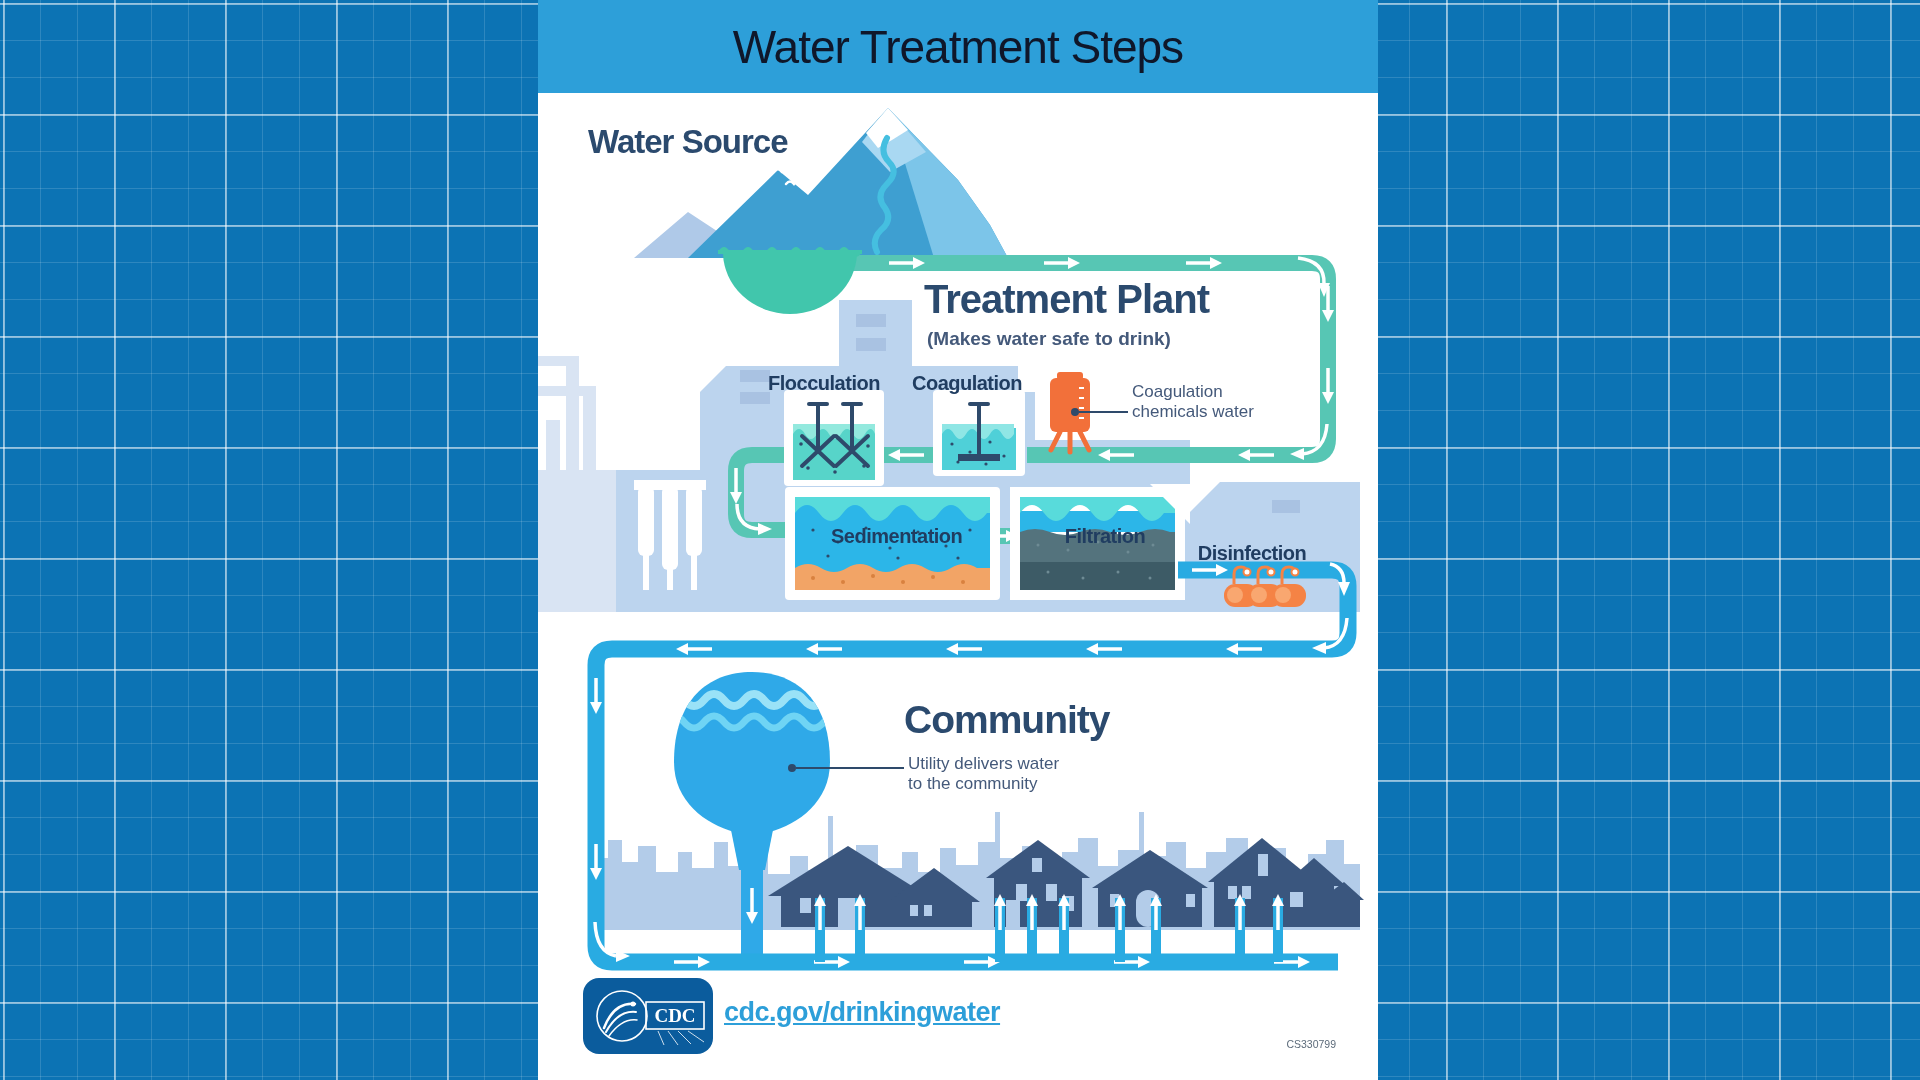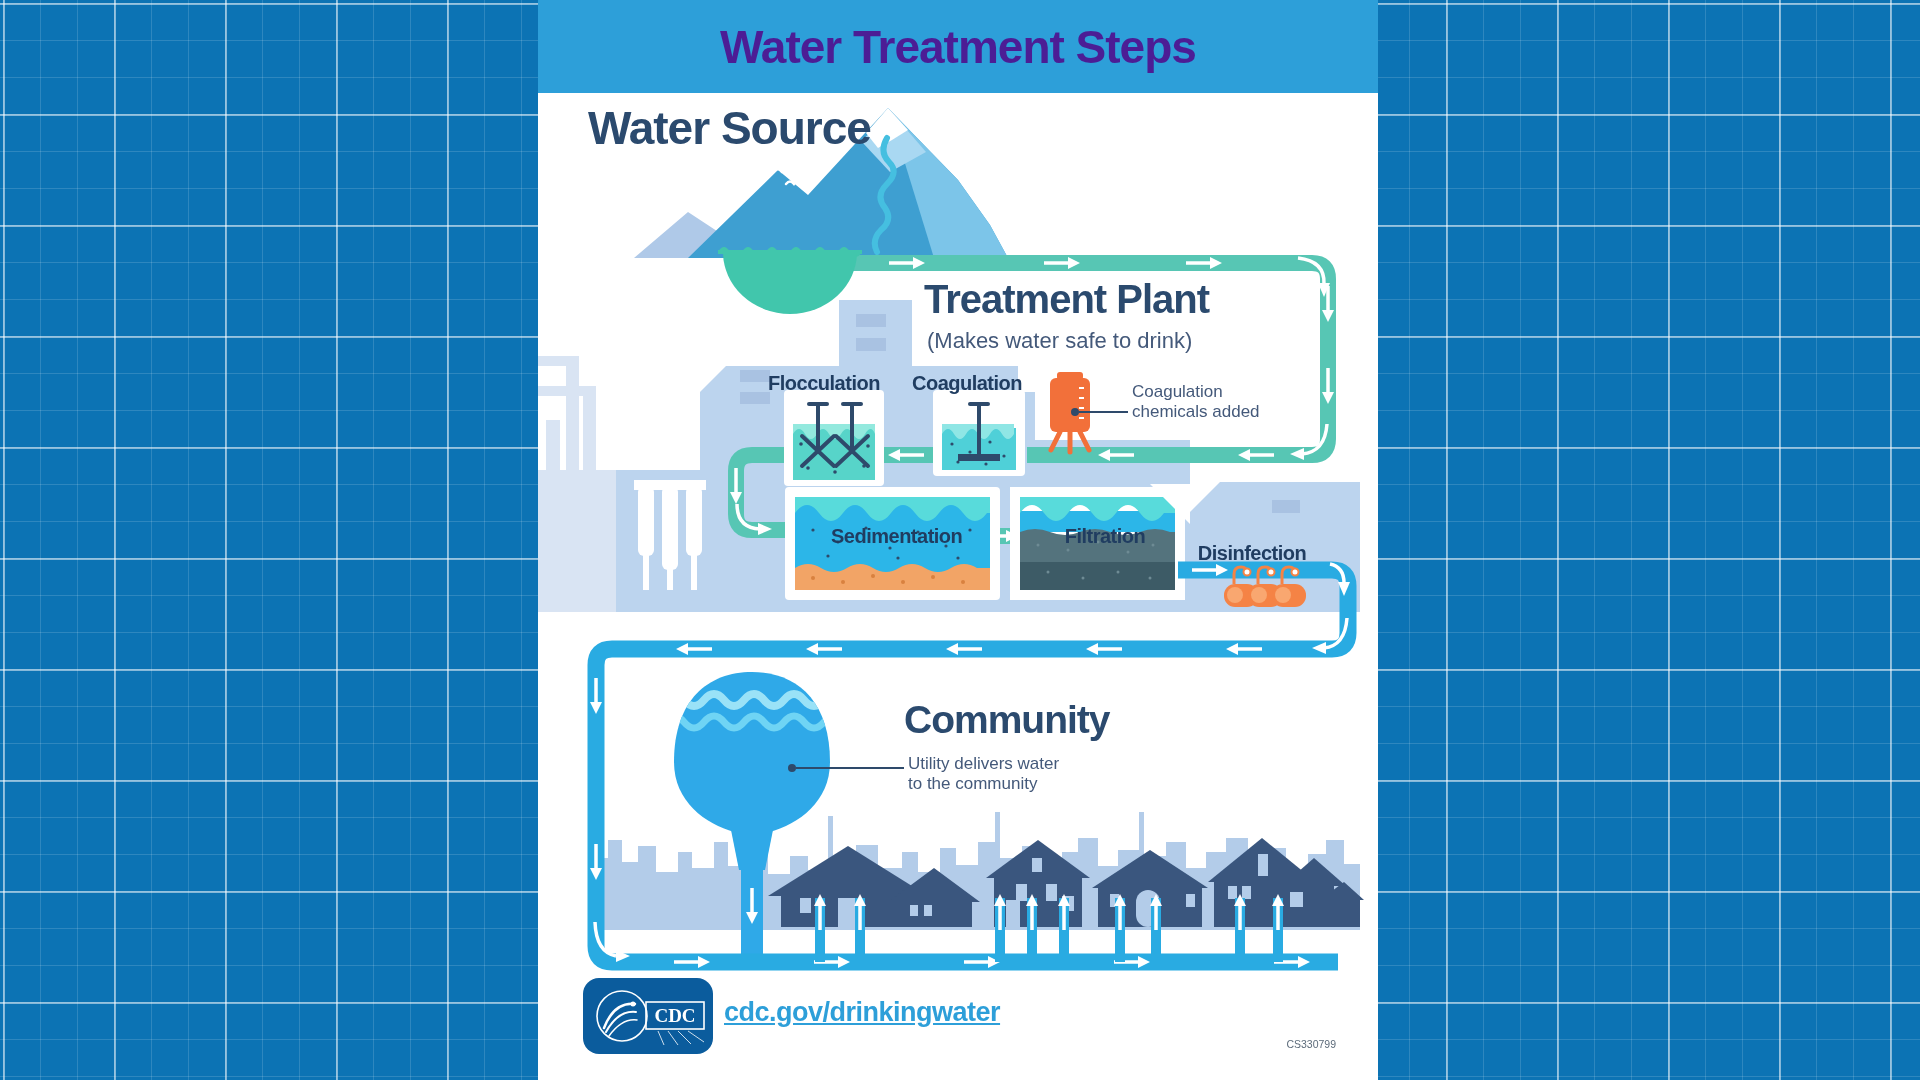--- a/index.html
+++ b/index.html
@@ -10,26 +10,26 @@
     background-image:
       linear-gradient(to right, rgba(255,255,255,.50) 0 2px, transparent 2px),
       linear-gradient(to bottom, rgba(255,255,255,.50) 0 2px, transparent 2px),
       linear-gradient(to right, rgba(255,255,255,.14) 0 1px, transparent 1px),
       linear-gradient(to bottom, rgba(255,255,255,.14) 0 1px, transparent 1px);
     background-size:111px 111px,111px 111px,37px 37px,37px 37px;
     background-position:3px 3px;}
   .poster{position:absolute;left:538px;top:0;width:840px;height:1080px;background:#ffffff;overflow:hidden;}
   .banner{position:absolute;left:0;top:0;width:840px;height:93px;background:#2D9FD9;
           display:flex;align-items:center;justify-content:center;}
-  .banner h1{margin:16px;color:#4c1d95;font-size:46px;font-weight:bold;letter-spacing:-1px;}
+  .banner h1{margin:16px;color:#0f172a;font-size:46px;font-weight:normal;letter-spacing:-1px;}
   .art{position:absolute;left:0;top:0;}
   .lbl{position:absolute;color:#2B4A6E;font-weight:bold;letter-spacing:-1px;line-height:1.05;}
-  .ws{left:50px;top:104px;font-size:46px;}
+  .ws{left:50px;top:125px;font-size:33px;}
   .tp{left:386px;top:278px;font-size:40px;}
-  .tpsub{position:absolute;left:389px;top:328px;font-size:22px;color:#44597A;font-weight:normal;letter-spacing:0;}
+  .tpsub{position:absolute;left:389px;top:328px;font-size:19px;color:#44597A;font-weight:bold;letter-spacing:0;}
   .step{position:absolute;font-size:20px;font-weight:bold;color:#203D61;text-align:center;letter-spacing:-0.5px;margin-top:6px;}
   .floc{left:226px;top:366px;width:120px;}
   .coag{left:370px;top:366px;width:118px;}
   .sed{left:293px;top:519px;width:124px;}
   .filt{left:505px;top:519px;width:124px;}
   .dis{left:652px;top:536px;width:124px;}
   .note{position:absolute;font-size:17px;line-height:20px;color:#44597A;letter-spacing:0;}
   .chemnote{left:594px;top:382px;}
   .commnote{left:370px;top:754px;}
   .comm{left:366px;top:700px;font-size:39px;}
@@ -378,21 +378,21 @@
     <div class="tpsub">(Makes water safe to drink)</div>
 
     <div class="step floc">Flocculation</div>
     <div class="step coag">Coagulation</div>
     <div class="step sed">Sedimentation</div>
     <div class="step filt">Filtration</div>
     <div class="step dis">Disinfection</div>
 
     <div class="note chemnote">
       <div>Coagulation</div>
-      <div>chemicals added</div>
+      <div>chemicals water</div>
     </div>
 
     <div class="lbl comm">Community</div>
     <div class="note commnote">
       <div>Utility delivers water</div>
       <div>to the community</div>
     </div>
 
     <div class="url">cdc.gov/drinkingwater</div>
     <div class="docid">CS330799</div>

